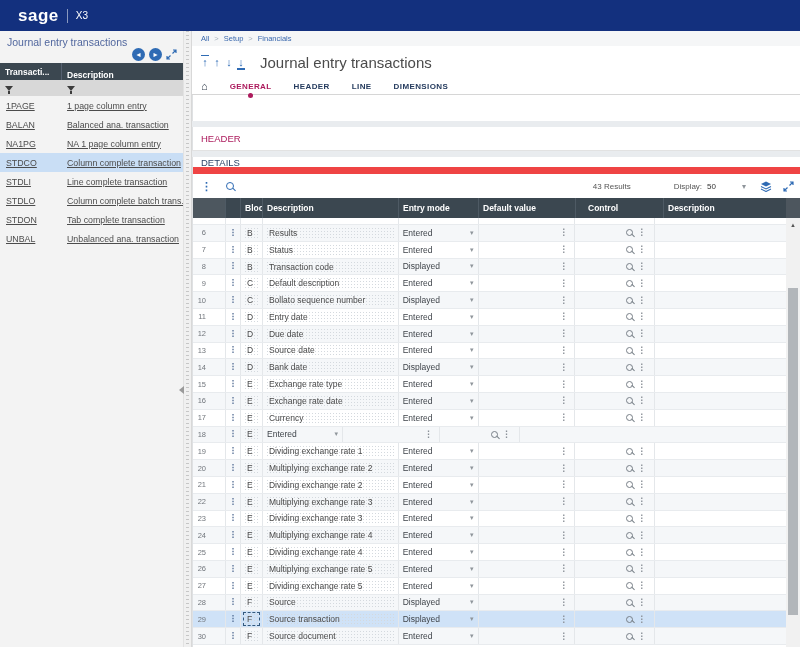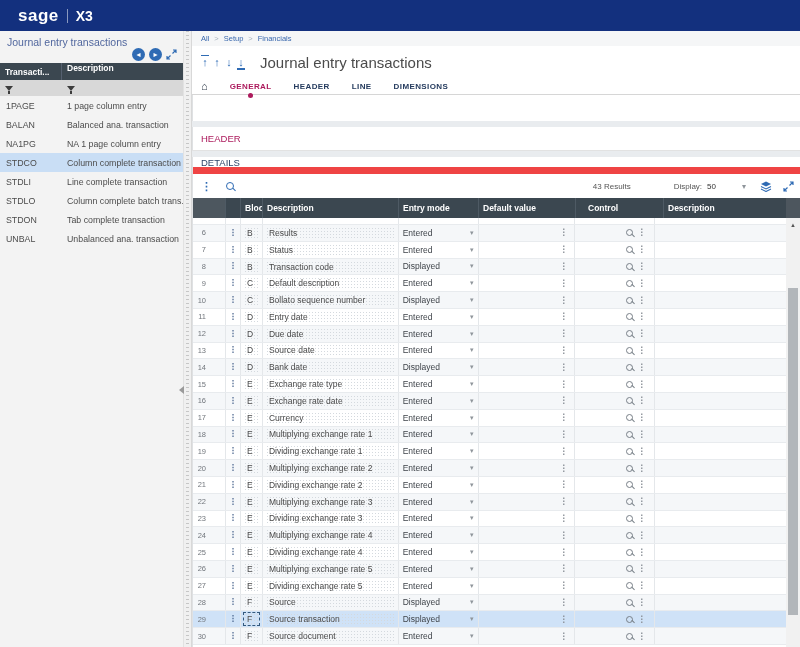--- a/index.html
+++ b/index.html
@@ -3,38 +3,38 @@
 <meta charset="utf-8">
 <style>
   * { box-sizing: border-box; margin: 0; padding: 0; }
   html,body { width:800px; height:647px; overflow:hidden; }
   body { font-family:"Liberation Sans", sans-serif; background:#e9ecef; position:relative; font-size:9px; color:#4a4a4a; }
 
   
   .topbar { position:absolute; left:0; top:0; width:800px; height:31px; background:#13307e; display:flex; align-items:center; }
   .brand { color:#fff; font-weight:bold; font-size:17px; letter-spacing:0.5px; margin-left:18px; }
   .brand-sep { width:1px; height:14px; background:rgba(255,255,255,0.5); margin:0 8px; }
-  .product { color:#fff; font-size:14px; font-weight:bold; }
+  .product { color:#fff; font-size:10px; font-weight:normal; }
 
   
   .left-panel { position:absolute; left:0; top:31px; width:183px; bottom:0; background:#f3f3f3; }
   .lp-title { color:#51679e; font-size:10.5px; padding:5px 0 0 7px; white-space:nowrap; }
   .lp-icons { position:absolute; top:17px; right:6px; display:flex; align-items:center; gap:4px; }
   .circle-btn { width:13px; height:13px; border-radius:50%; background:#2f6bb4; color:#fff; display:flex; align-items:center; justify-content:center; font-size:8px; line-height:1; }
   .lp-table { position:absolute; top:32px; left:0; right:0; }
-  .lp-head { display:flex; background:#3b4750; color:#fff; font-size:8.5px; font-weight:bold; height:17px; align-items:flex-start; }
+  .lp-head { display:flex; background:#3b4750; color:#fff; font-size:8.5px; font-weight:bold; height:17px; align-items:flex-end; }
   .lp-head .c1 { width:62px; padding-left:5px; border-right:1px solid #556070; height:100%; display:flex; align-items:center;}
   .lp-head .c2 { flex:1; padding-left:5px; }
   .lp-filter { display:flex; background:#d8d8d8; height:16px; align-items:center; }
   .lp-filter .c1 { width:62px; padding-left:5px; }
   .lp-filter .c2 { flex:1; padding-left:5px; }
   .funnel { display:inline-flex; flex-direction:column; align-items:center; }
   .funnel .tri { width:0; height:0; border-left:4px solid transparent; border-right:4px solid transparent; border-top:5px solid #3c3c3c; }
   .funnel .stem { width:2px; height:3px; background:#3c3c3c; }
-  .lrow { display:flex; height:19px; align-items:center; font-size:8.8px; color:#4c4c4c; cursor:default; }
+  .lrow { display:flex; height:19px; align-items:center; font-size:8.8px; color:#4c4c4c; cursor:default;text-decoration:underline; }
   .lrow .c1 { width:62px; padding-left:6px; }
   .lrow .c2 { flex:1; padding-left:5px; white-space:nowrap; overflow:hidden; }
   .lrow.selected { background:#c9def5; }
 
   
   .splitter { position:absolute; left:183px; top:31px; width:9px; bottom:0; background:#f0f0f0; border-left:1px solid #e2e2e2; border-right:1px solid #d8d8d8; }
   .splitter .dots { position:absolute; left:2px; top:0; bottom:0; width:3px;
      background-image:repeating-linear-gradient(to bottom,#c6c6c6 0 1.5px, transparent 1.5px 4px); }
   .split-arrow { position:absolute; left:-5px; top:355px; width:0; height:0; border-top:4px solid transparent; border-bottom:4px solid transparent; border-right:5px solid #9a9a9a; }
 
@@ -565,23 +565,20 @@
           <div class="gc c-desc2"></div>
         </div>
         <div class="grow stripe">
           <div class="gc c-num">18</div>
           <div class="gc c-drag">
             <div class="kebab" style="color: rgb(68, 96, 138); font-size: 8px;">⋮</div>
           </div>
           <div class="gc c-block">
             <div class="edit">E</div>
           </div>
-          <div class="gc c-desc">
-            <div class="edit">Multiplying exchange rate 1</div>
-          </div>
           <div class="gc c-entry">
             <span>Entered</span>
             <div class="caret">▾</div>
           </div>
           <div class="gc c-defv">
             <div class="kebab">⋮</div>
           </div>
           <div class="gc c-ctrl">
             <div class="mag"></div>
             <div class="kebab">⋮</div>

